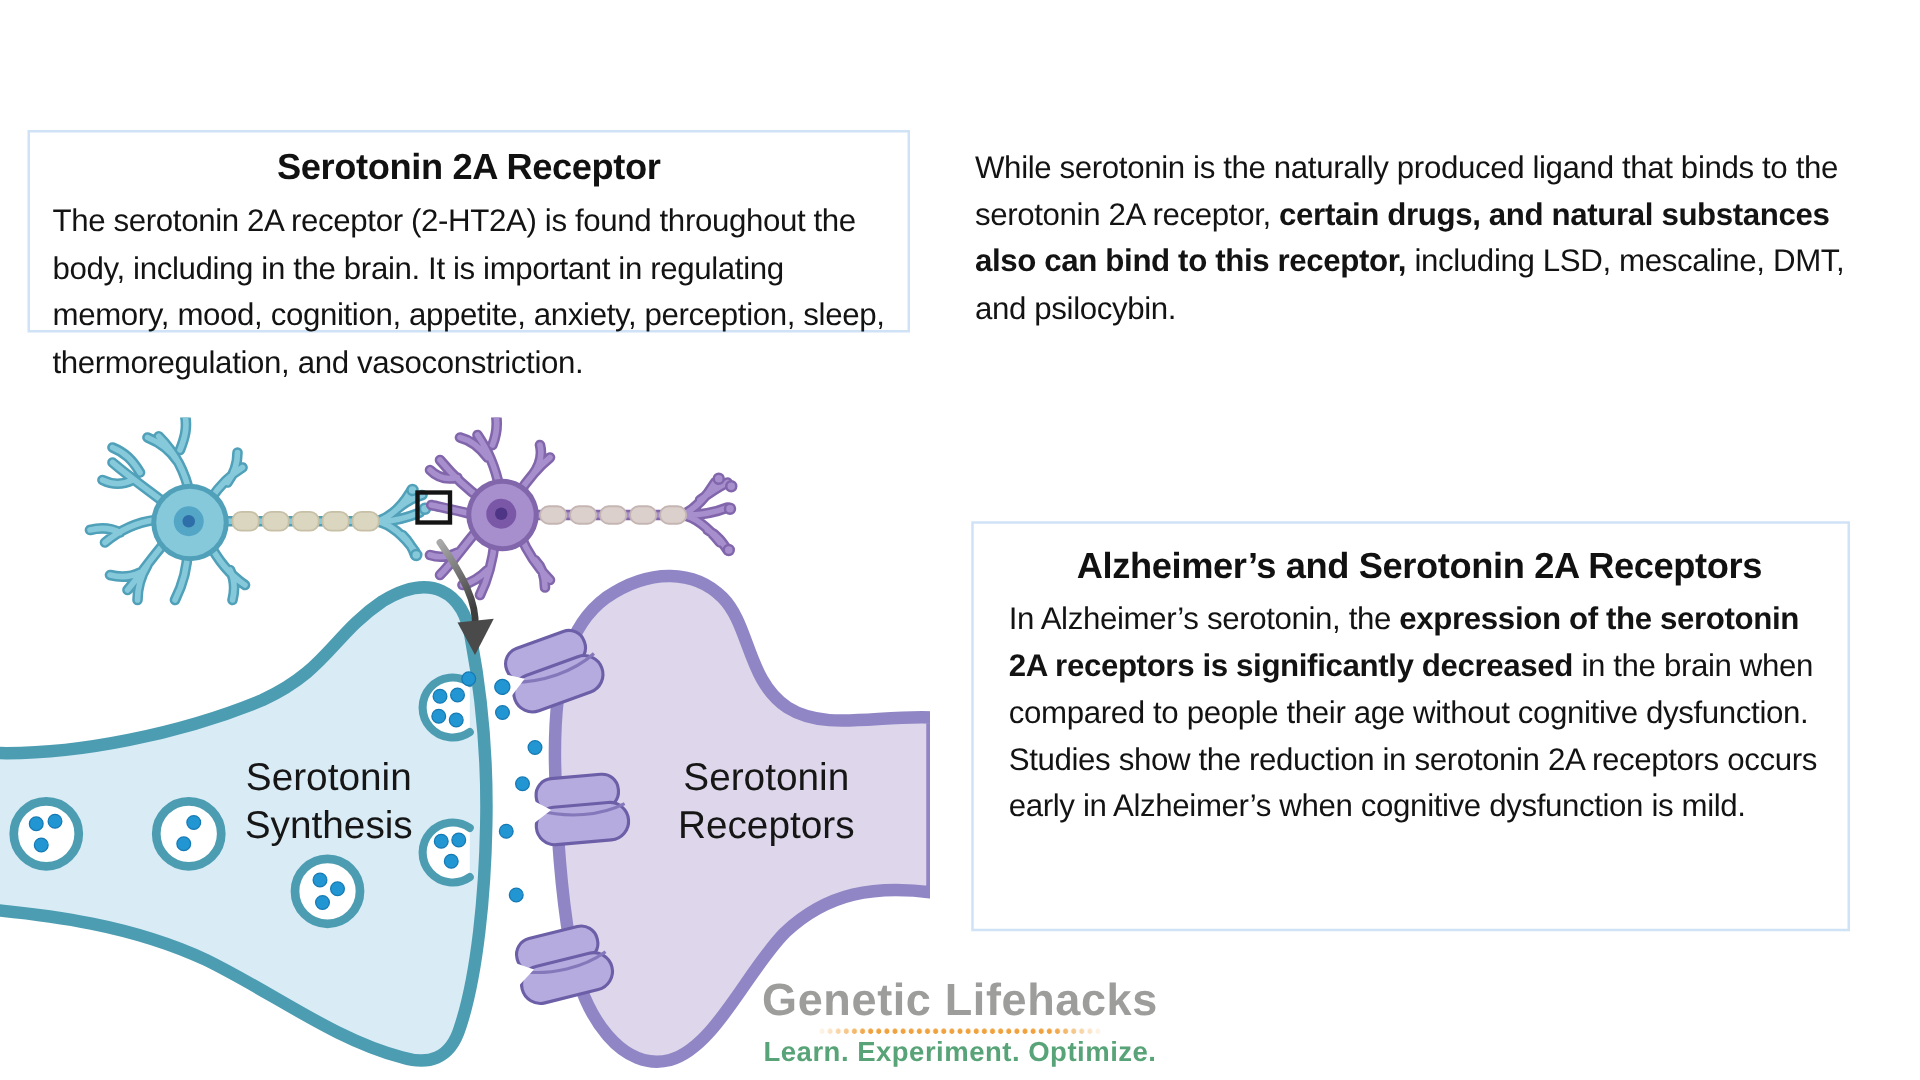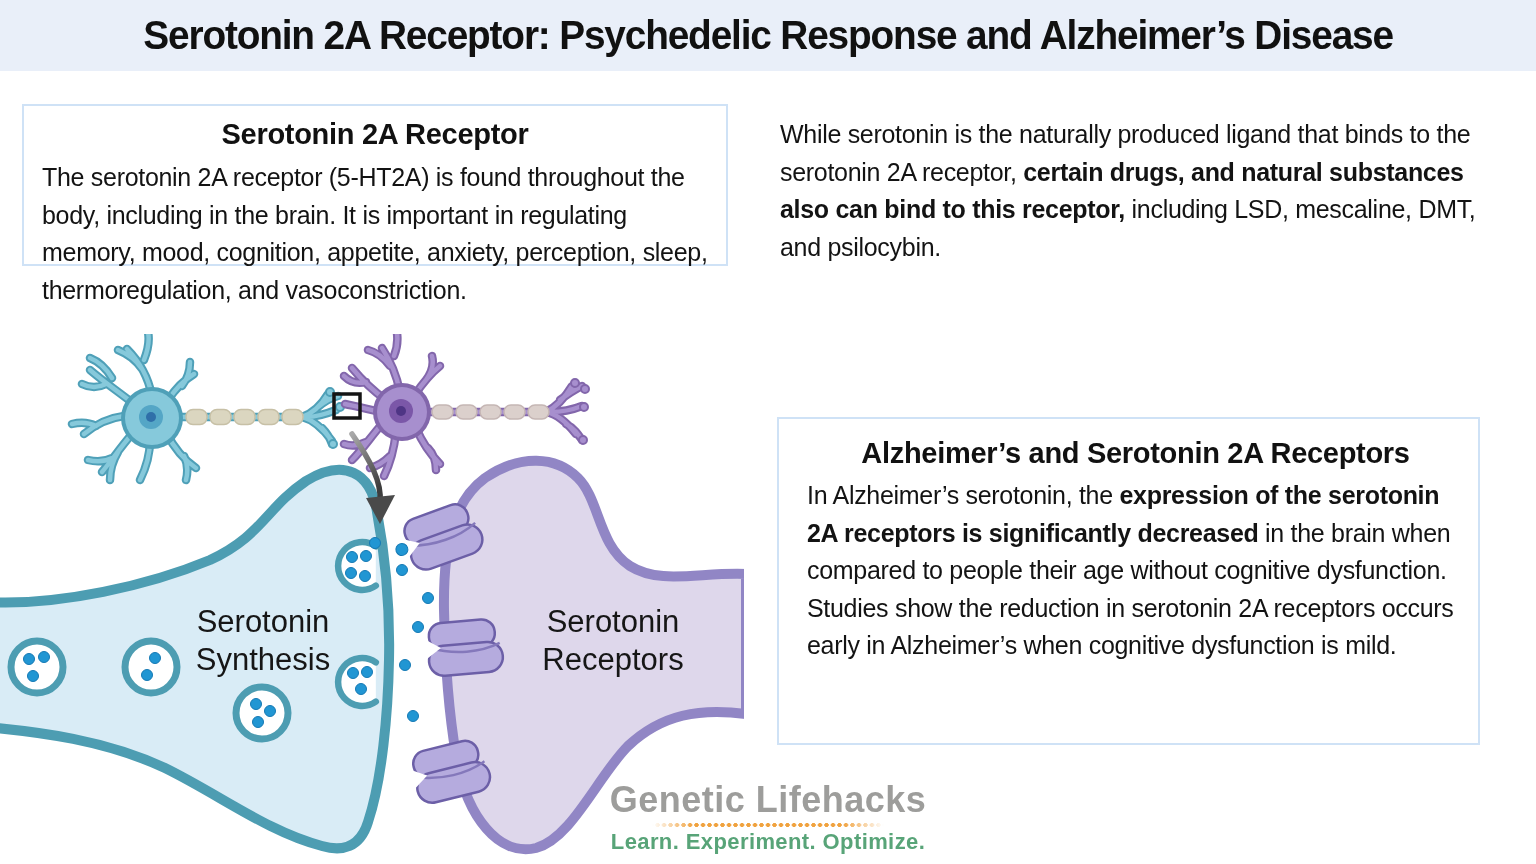--- a/index.html
+++ b/index.html
@@ -59,27 +59,24 @@
     background-size:6.5px 6px;background-position:center;
     -webkit-mask-image:linear-gradient(90deg,transparent,#000 18%,#000 82%,transparent);
     mask-image:linear-gradient(90deg,transparent,#000 18%,#000 82%,transparent);}
   .logo-tagline{font-size:22px;font-weight:bold;letter-spacing:.4px;color:var(--logo-green);}
 </style>
 </head>
 <body>
 
 <div class="page">
 
-  <header class="titlebar">
-    <h1>Serotonin 2A Receptor: Psychedelic Response and Alzheimer’s Disease</h1>
-  </header>
 
   <section class="box left-box">
     <h2>Serotonin 2A Receptor</h2>
-    <p class="body-text">The serotonin 2A receptor (5-HT2A) is found throughout the body, including in the brain. It is important in regulating memory, mood, cognition, appetite, anxiety, perception, sleep, thermoregulation, and vasoconstriction.</p>
+    <p class="body-text">The serotonin 2A receptor (2-HT2A) is found throughout the body, including in the brain. It is important in regulating memory, mood, cognition, appetite, anxiety, perception, sleep, thermoregulation, and vasoconstriction.</p>
   </section>
 
   <section class="right-top">
     <p class="body-text"><span>While serotonin is the naturally produced ligand that binds to the serotonin 2A receptor, </span><b>certain drugs, and natural substances also can bind to this receptor,</b><span> including  LSD, mescaline, DMT, and psilocybin.</span></p>
   </section>
 
   <section class="box right-box">
     <h2>Alzheimer’s and Serotonin 2A Receptors</h2>
     <p class="body-text"><span>In Alzheimer’s serotonin, the </span><b>expression of the serotonin 2A receptors is significantly decreased</b><span> in the brain when compared to people their age without cognitive dysfunction.</span></p>
     <p class="body-text" style="margin-top:0;">Studies show the reduction in serotonin 2A receptors occurs early in Alzheimer’s when cognitive dysfunction is mild.</p>

